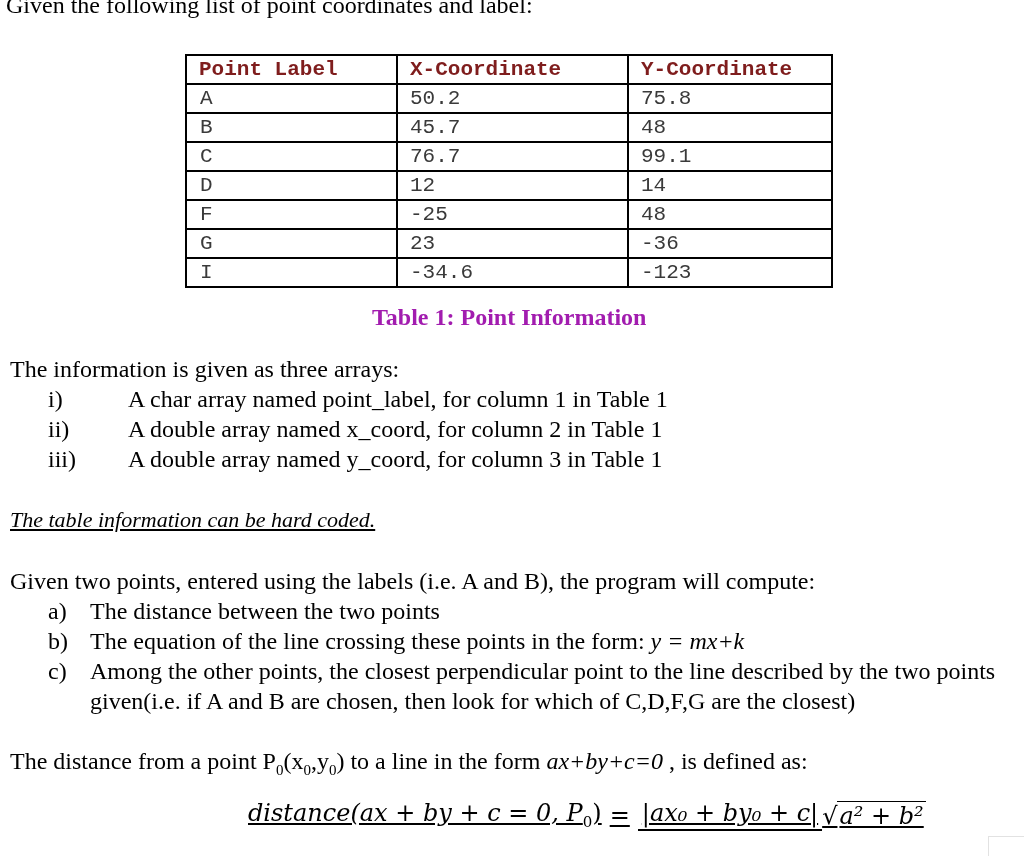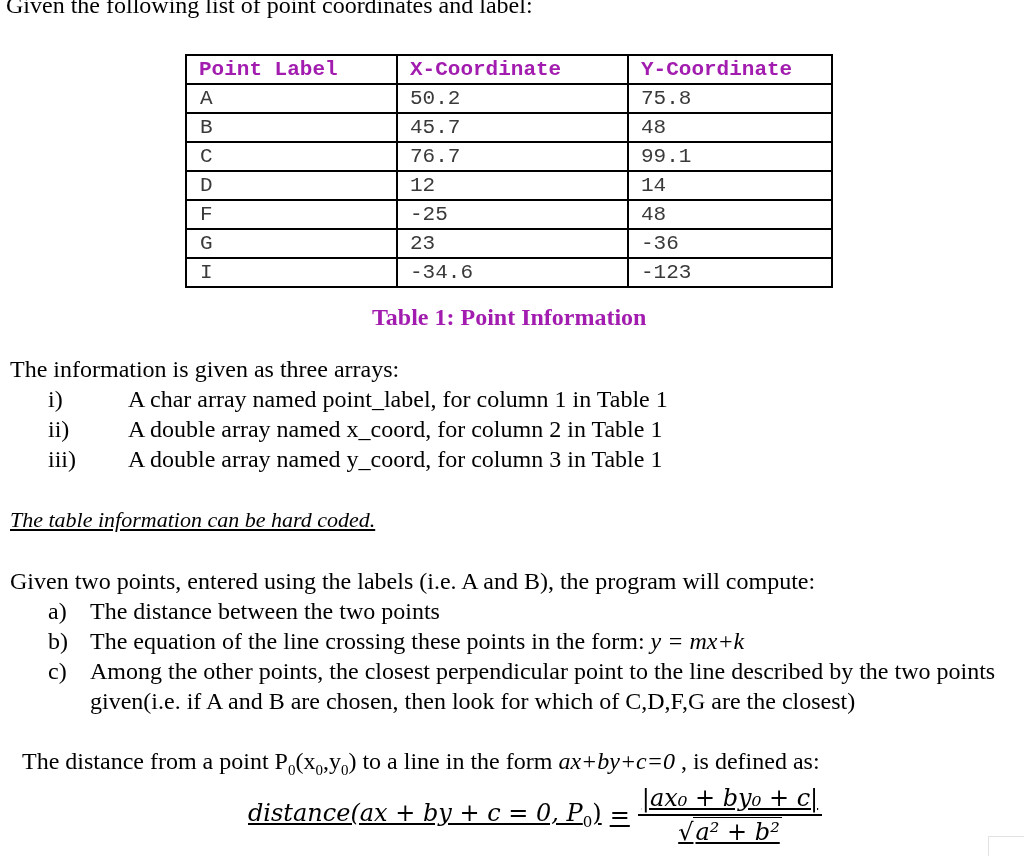--- a/index.html
+++ b/index.html
@@ -34,21 +34,21 @@
   .pt-table th, .pt-table td {
     border: 2px solid #000000;
     height: 27px;
     padding: 0 0 0 12px;
     text-align: left;
     vertical-align: middle;
     line-height: 27px;
   }
   .pt-table th {
     font-weight: bold;
-    color: #a21caf;
+    color: #7f1d1d;
   }
   .pt-table td { color: #3a3a3a; }
   .pt-table col.c1 { width: 211px; }
   .pt-table col.c2 { width: 231px; }
   .pt-table col.c3 { width: 204px; }
   .pt-table td.lbl { padding-left: 13px; }
 
   .caption {
     left: 372px; top: 302px;
     font-size: 24px;
@@ -87,39 +87,39 @@
   .alpha-item {
     position: relative;
     font-size: 24px;
     line-height: 30px;
   }
   .alpha-item .num { position: absolute; left: 0; top: 0; }
   .alpha-item .txt { display: block; margin-left: 42px; white-space: normal; }
 
   .italic { font-style: italic; }
 
-  .dist-def { left: 22px; top: 746px; }
+  .dist-def { left: 10px; top: 746px; }
 
   
   .formula {
     position: absolute;
     left: 248px; top: 780px;
     height: 70px;
     font-family: "DejaVu Serif", "Liberation Serif", serif;
     font-size: 24px;
     display: flex;
     align-items: center;
     text-decoration: underline;
   }
   .formula .lhs { font-style: italic; white-space: nowrap; }
   .formula .up { font-style: normal; }
   .formula .eq { margin: 0 8px; }
   .frac {
     display: inline-flex;
-    flex-direction: column;
+    flex-direction: row;
     align-items: center;
   }
   .frac .num-part {
     font-style: italic;
     padding: 0 4px 2px 4px;
     border-bottom: 2px solid #000;
     white-space: nowrap;
   }
   .frac .den-part {
     font-style: italic;

